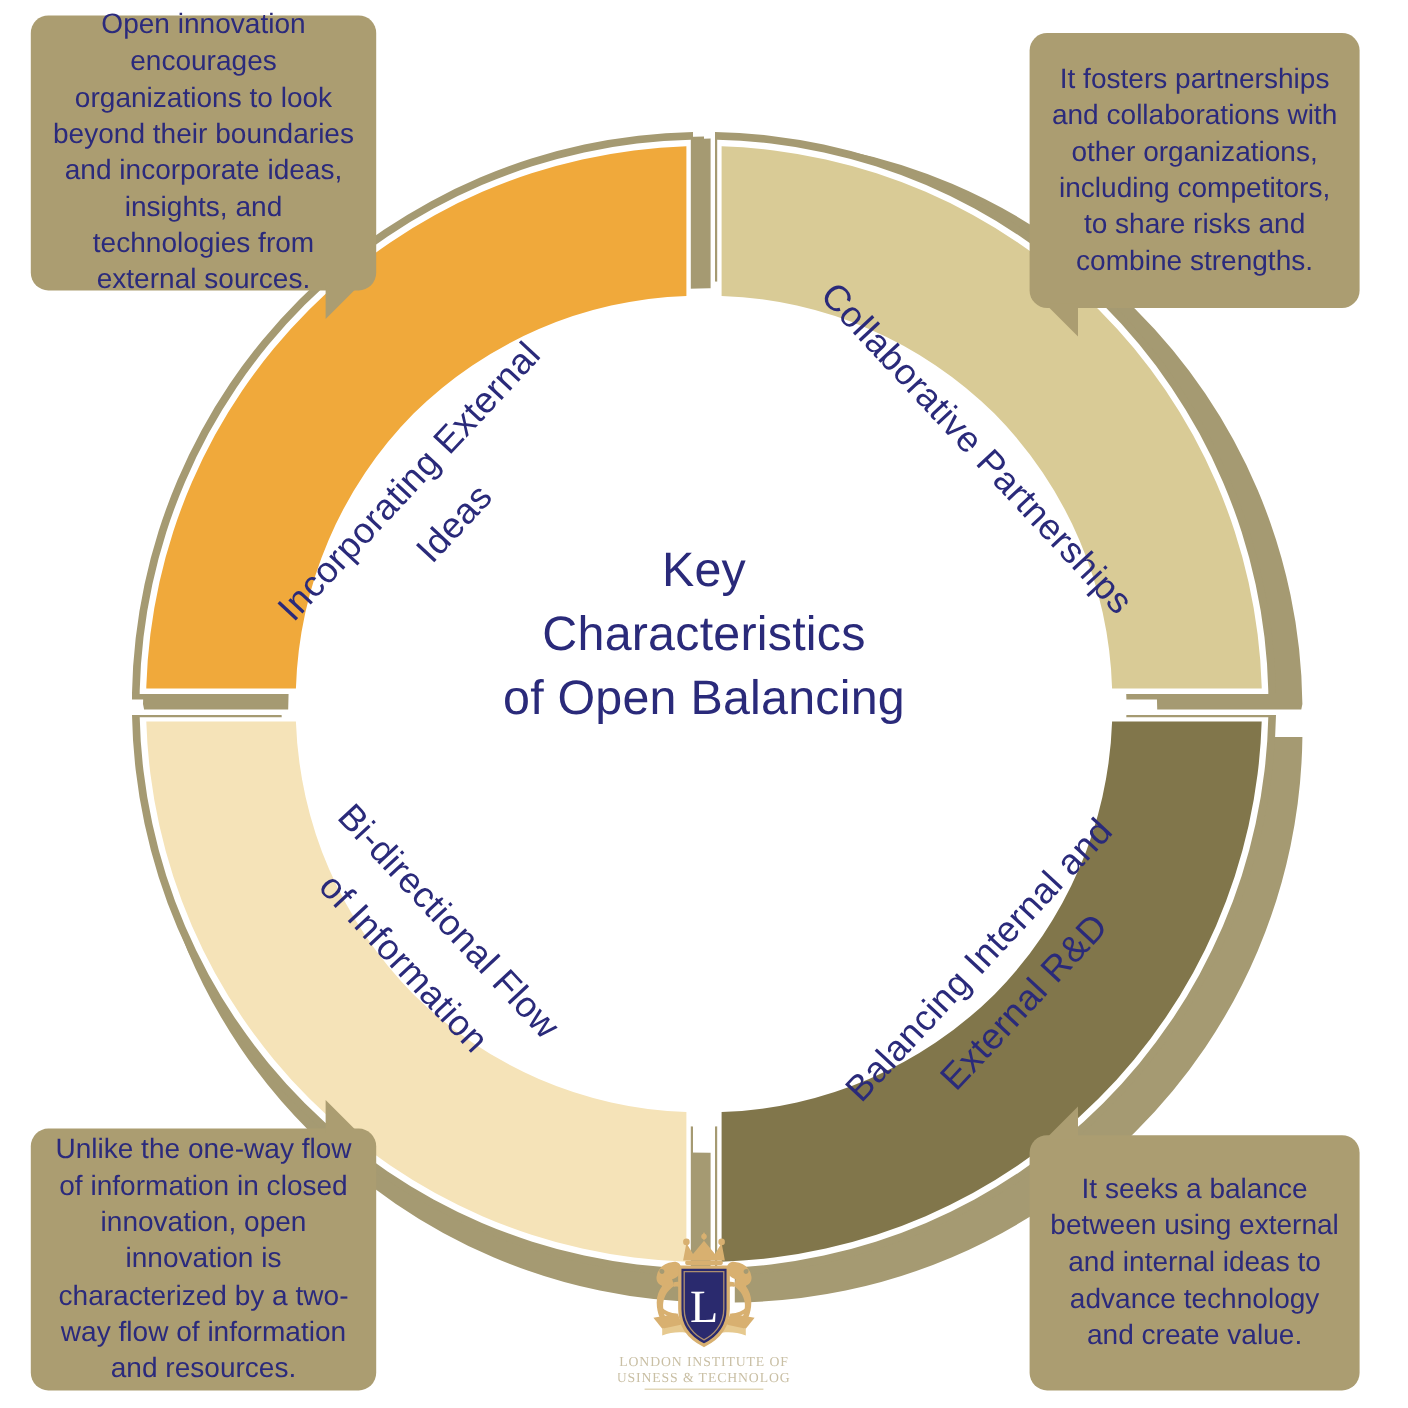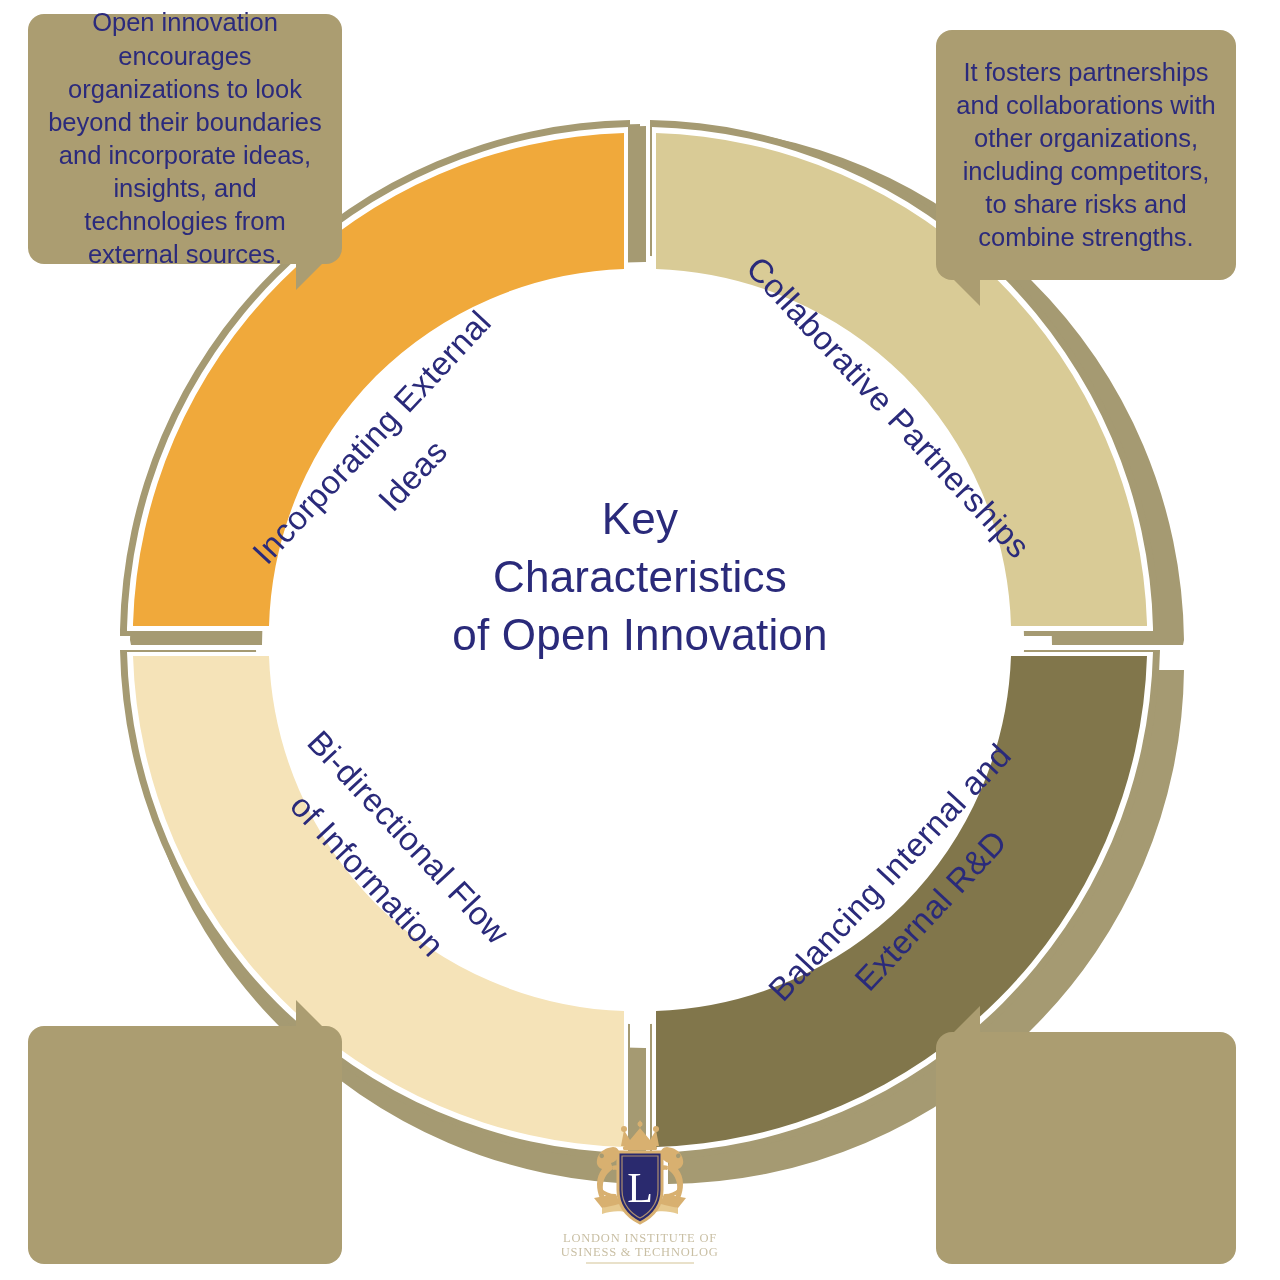--- a/index.html
+++ b/index.html
@@ -250,37 +250,39 @@
     </g>
 
     <g transform="translate(400,845) rotate(47)">
       <text class="seg-text" text-anchor="middle" x="0" y="0">Bi-directional Flow</text>
       <text class="seg-text" text-anchor="middle" x="0" y="56">of Information</text>
     </g>
   </svg>
 
   <div id="center-title">Key
 Characteristics
-of Open Innovation</div>
+of Open Balancing</div>
 
   <div class="callout" id="callout-tl">
     <span>Open innovation encourages organizations to look beyond their boundaries and incorporate ideas, insights, and technologies from external sources.</span>
     <span class="tail"></span>
   </div>
 
   <div class="callout" id="callout-tr">
     <span>It fosters partnerships and collaborations with other organizations, including competitors, to share risks and combine strengths.</span>
     <span class="tail"></span>
   </div>
 
   <div class="callout" id="callout-bl">
+    <span>Unlike the one-way flow of information in closed innovation, open innovation is characterized by a two-way flow of information and resources.</span>
     <span class="tail"></span>
   </div>
 
   <div class="callout" id="callout-br">
+    <span>It seeks a balance between using external and internal ideas to advance technology and create value.</span>
     <span class="tail"></span>
   </div>
 
   <svg id="logo" viewBox="0 0 156 152">
 
     <g fill="#D8B070">
       <path d="M78 4 l2 4 -2 4 -2 -4 z"></path>
       <path d="M62 14 l6 10 10 -12 10 12 6 -10 3 16 -38 0 z"></path>
       <circle cx="62" cy="13" r="3"></circle>
       <circle cx="94" cy="13" r="3"></circle>

